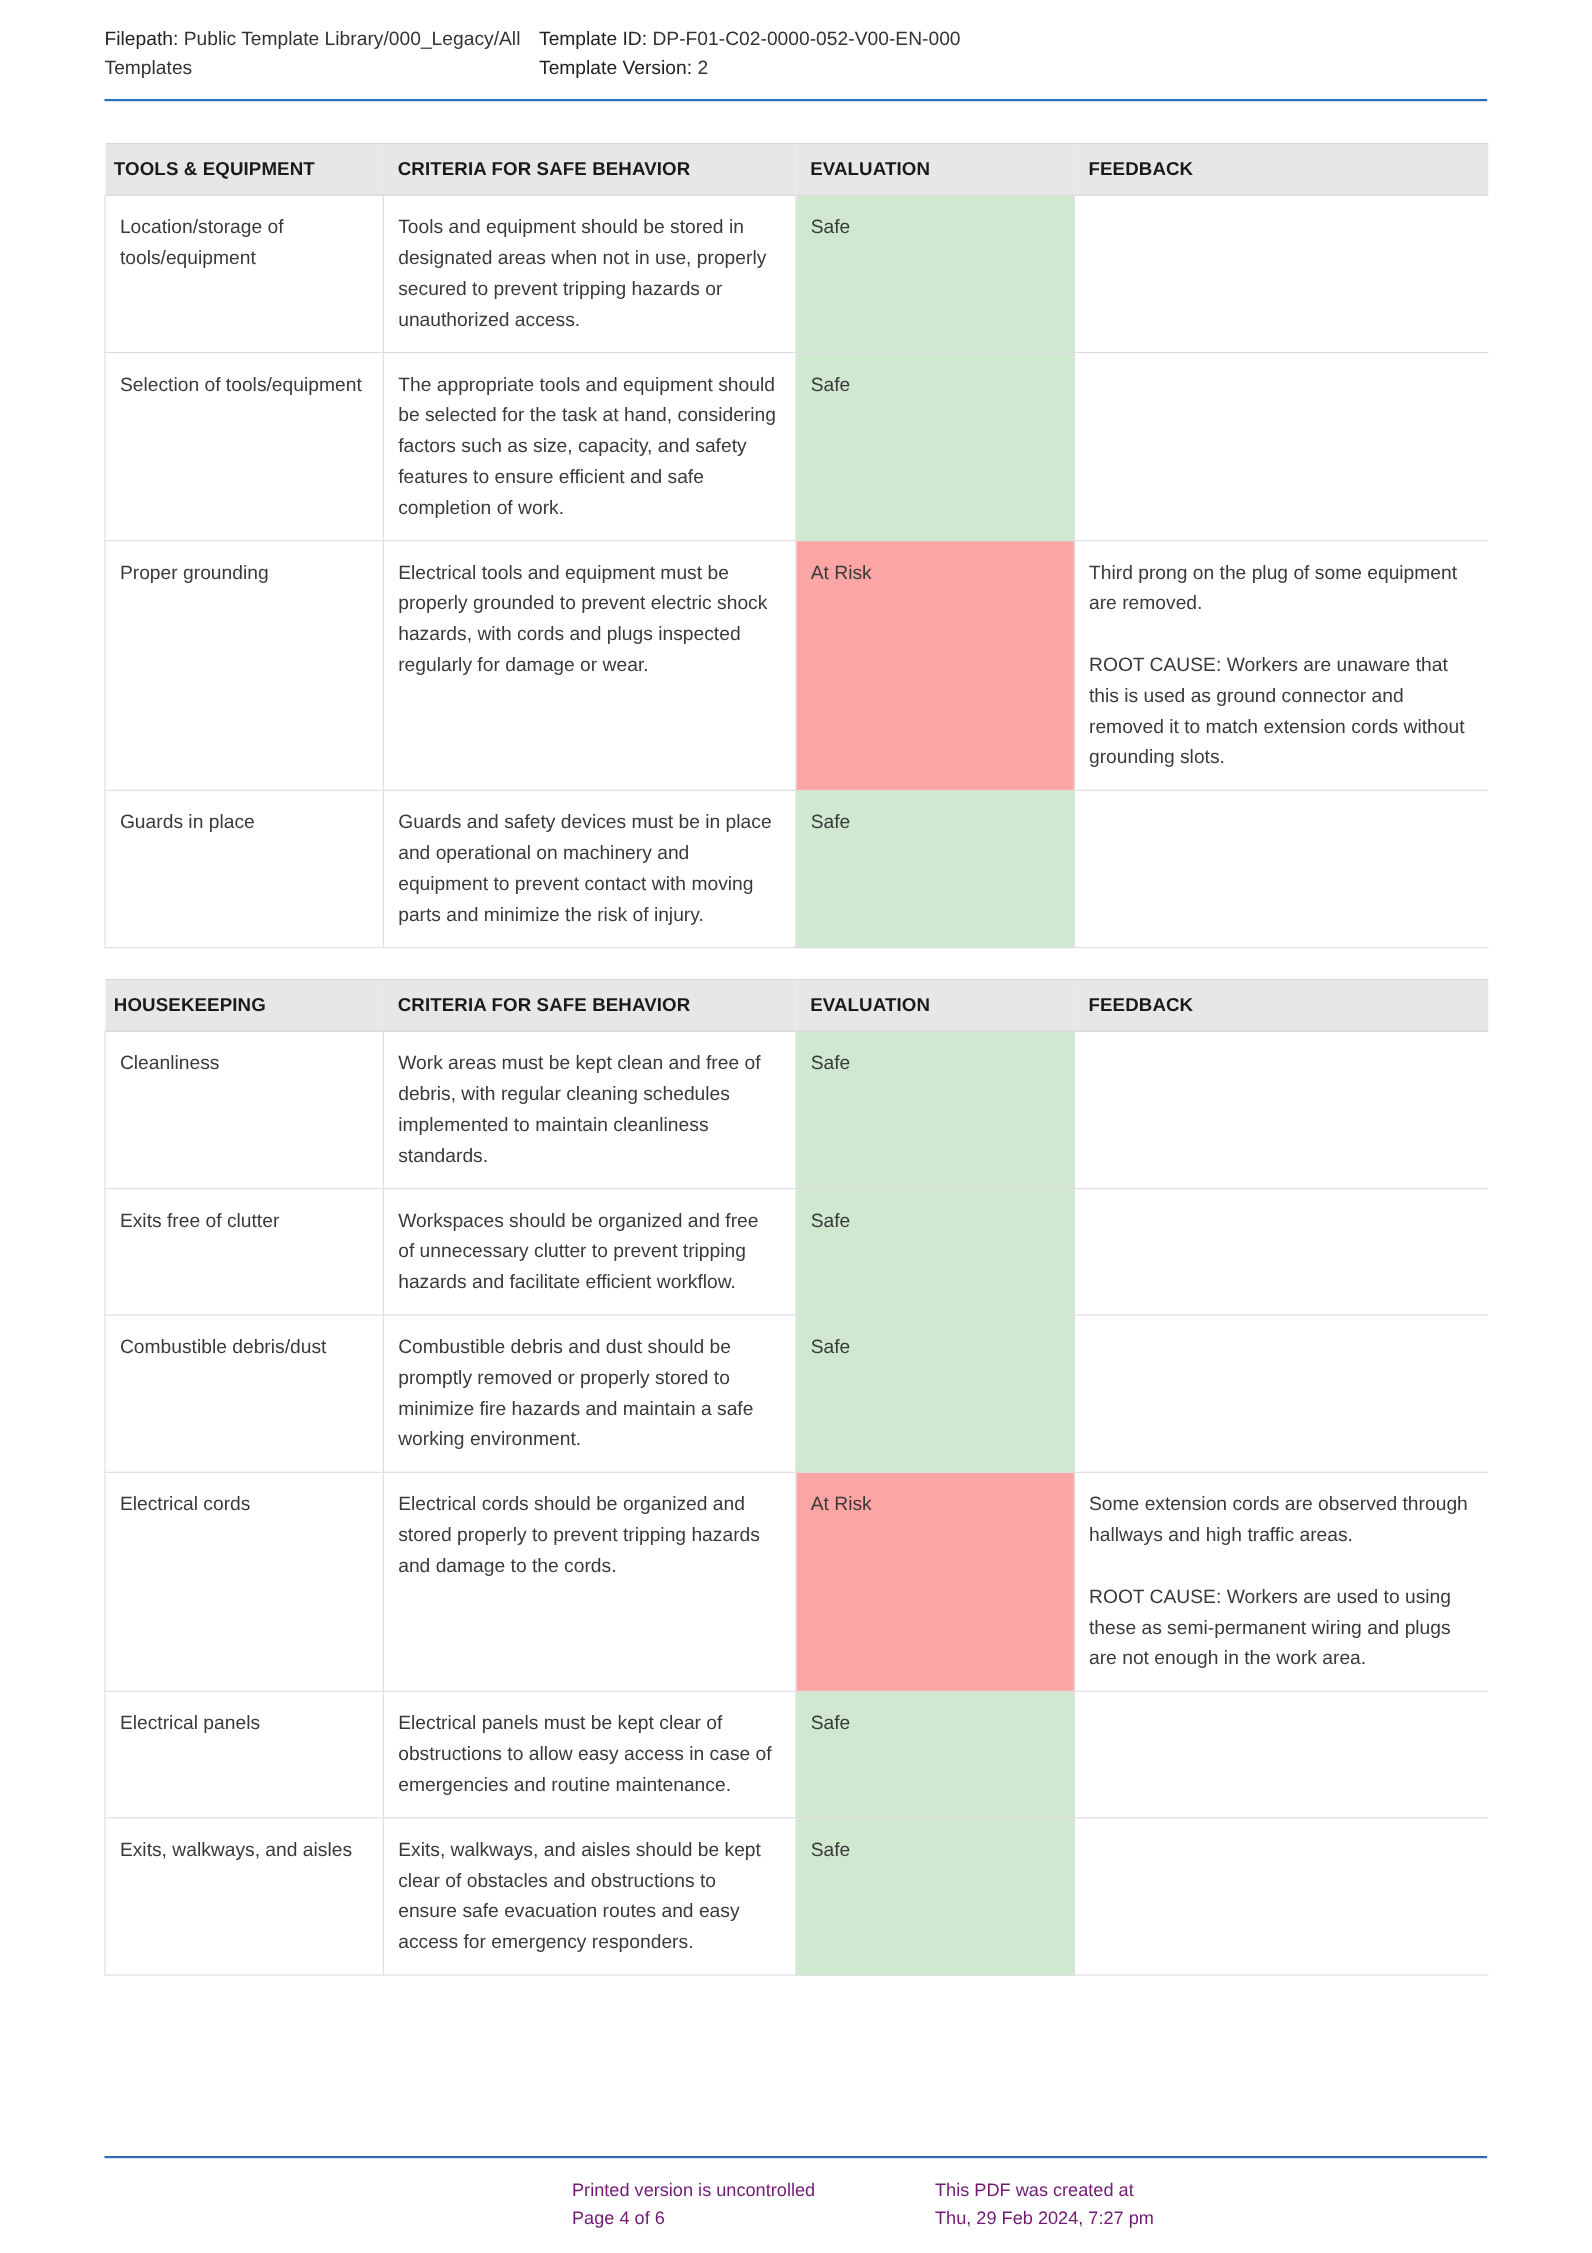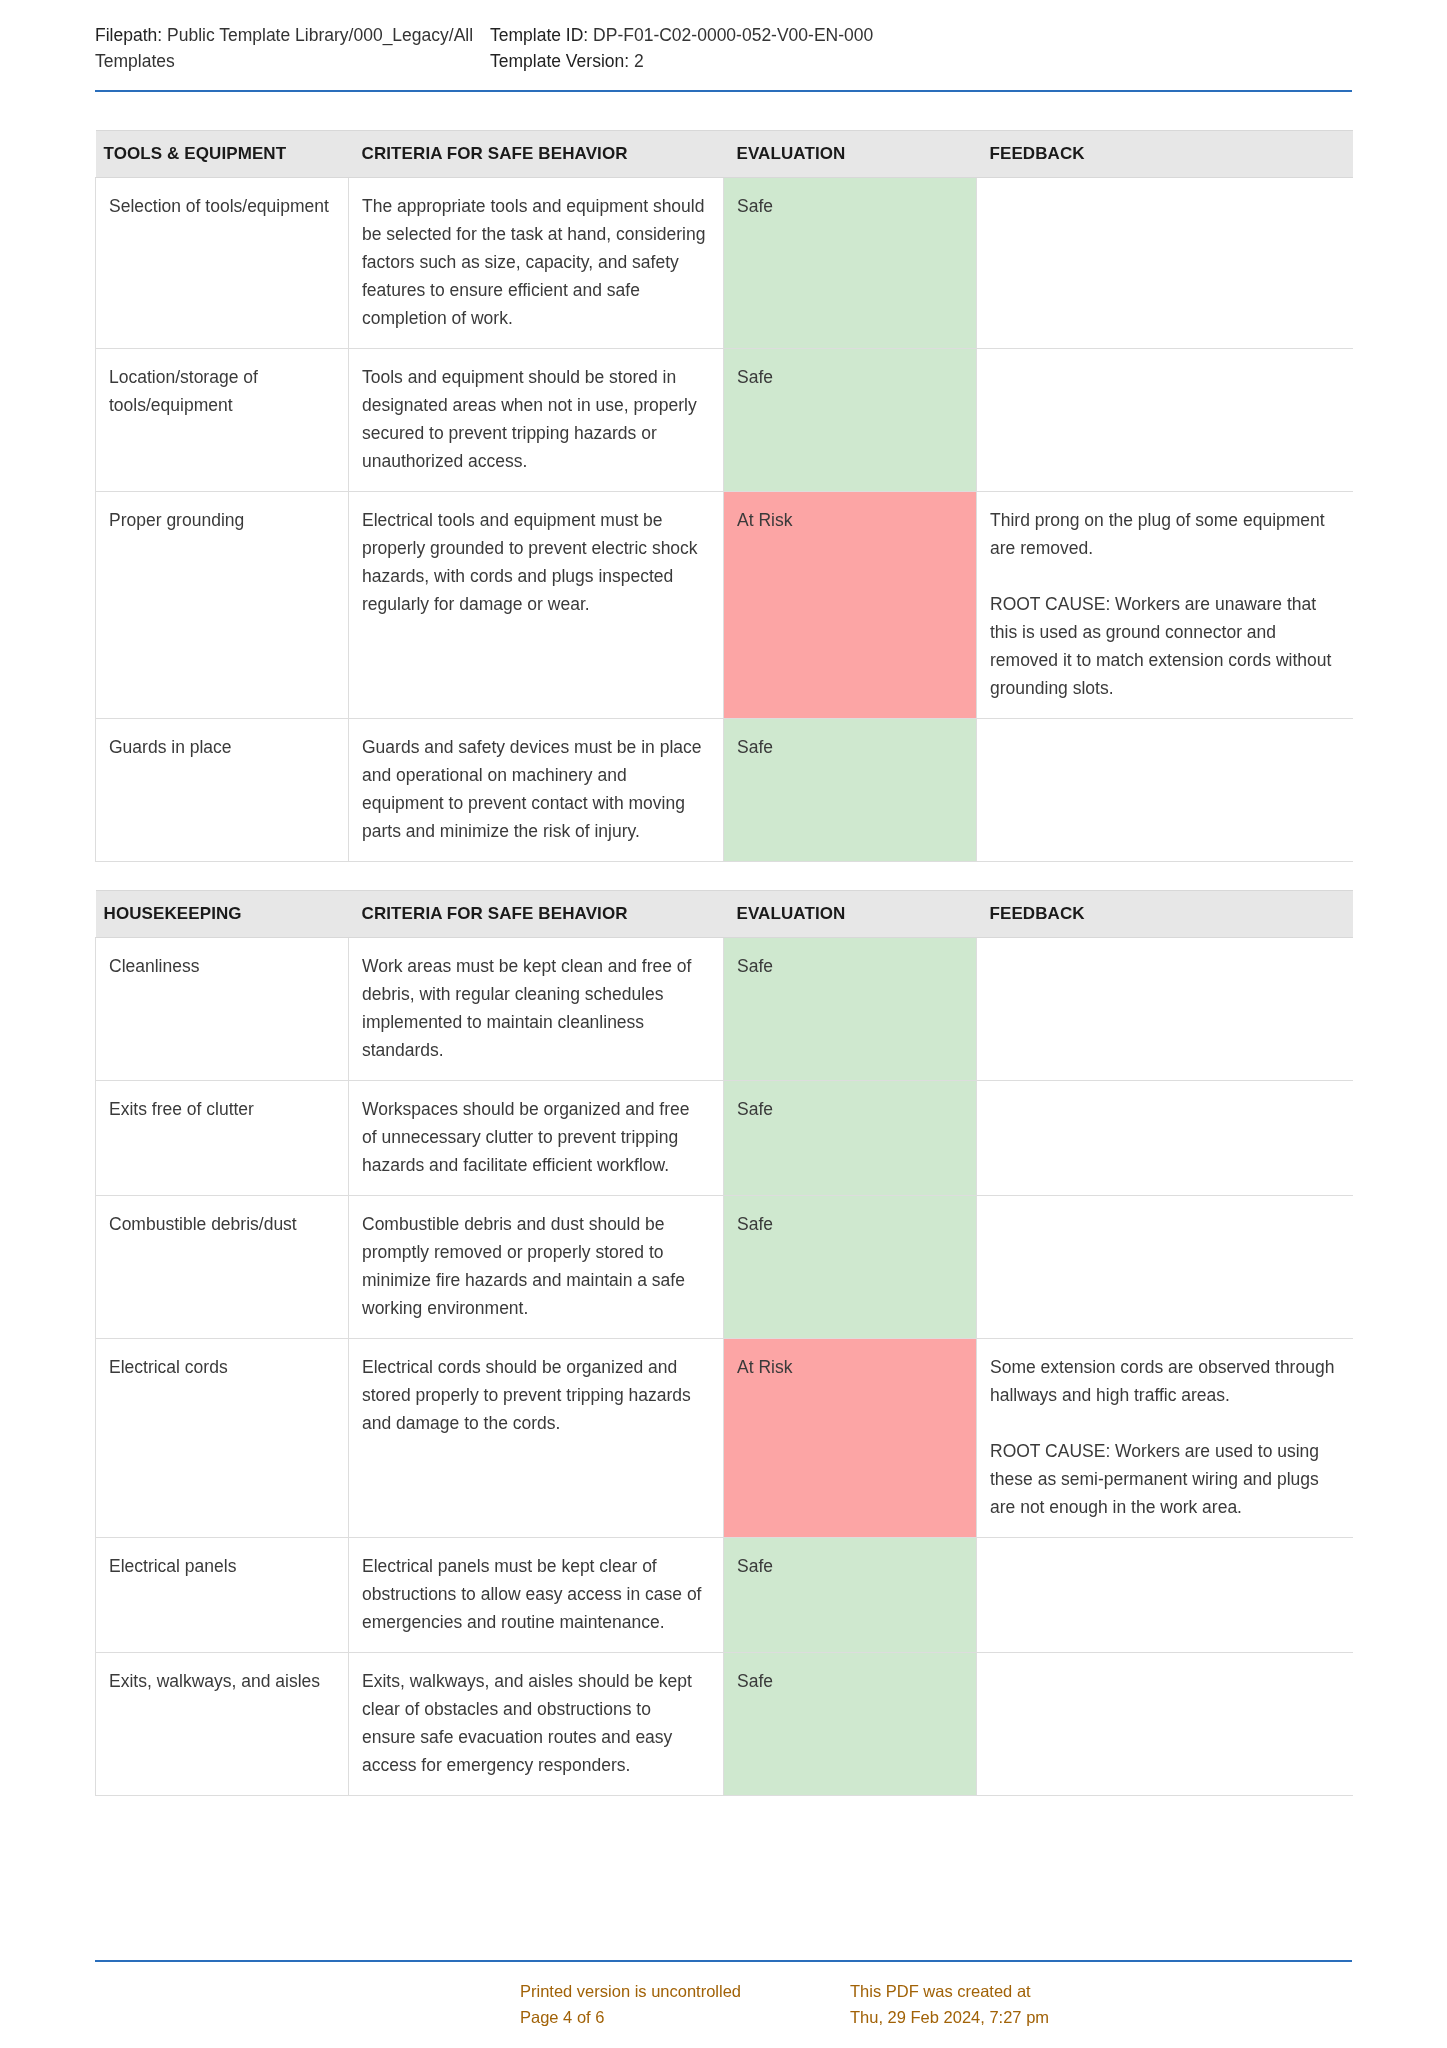--- a/index.html
+++ b/index.html
@@ -131,21 +131,21 @@
     border-top: 2px solid #2a6ebb;
   }
   .footer {
     position: absolute;
     left: 95px;
     right: 0px;
     bottom: 18px;
     display: flex;
     font-size: 16.5px;
     line-height: 26px;
-    color: #a16207;
+    color: #701a75;
   }
   .footer-spacer { flex: 0 0 425px; }
   .footer-col-a { flex: 0 0 330px; }
   .footer-col-b { flex: 1 1 auto; }
 </style>
 </head>
 <body>
 
 <div class="page">
 
@@ -180,28 +180,28 @@
         <thead>
           <tr>
             <th class="first">TOOLS &amp; EQUIPMENT</th>
             <th>CRITERIA FOR SAFE BEHAVIOR</th>
             <th>EVALUATION</th>
             <th>FEEDBACK</th>
           </tr>
         </thead>
         <tbody>
           <tr>
+            <td class="cell-item">Location/storage of tools/equipment</td>
+            <td class="cell-criteria">Tools and equipment should be stored in designated areas when not in use, properly secured to prevent tripping hazards or unauthorized access.</td>
+            <td class="cell-eval eval-safe">Safe</td>
+            <td class="cell-feedback"></td>
+          </tr>
+          <tr>
             <td class="cell-item">Selection of tools/equipment</td>
             <td class="cell-criteria">The appropriate tools and equipment should be selected for the task at hand, considering factors such as size, capacity, and safety features to ensure efficient and safe completion of work.</td>
-            <td class="cell-eval eval-safe">Safe</td>
-            <td class="cell-feedback"></td>
-          </tr>
-          <tr>
-            <td class="cell-item">Location/storage of tools/equipment</td>
-            <td class="cell-criteria">Tools and equipment should be stored in designated areas when not in use, properly secured to prevent tripping hazards or unauthorized access.</td>
             <td class="cell-eval eval-safe">Safe</td>
             <td class="cell-feedback"></td>
           </tr>
           <tr>
             <td class="cell-item">Proper grounding</td>
             <td class="cell-criteria">Electrical tools and equipment must be properly grounded to prevent electric shock hazards, with cords and plugs inspected regularly for damage or wear.</td>
             <td class="cell-eval eval-risk">At Risk</td>
             <td class="cell-feedback">
               <div class="fb-para">Third prong on the plug of some equipment are removed.</div>
               <div class="fb-para">ROOT CAUSE: Workers are unaware that this is used as ground connector and removed it to match extension cords without grounding slots.</div>

